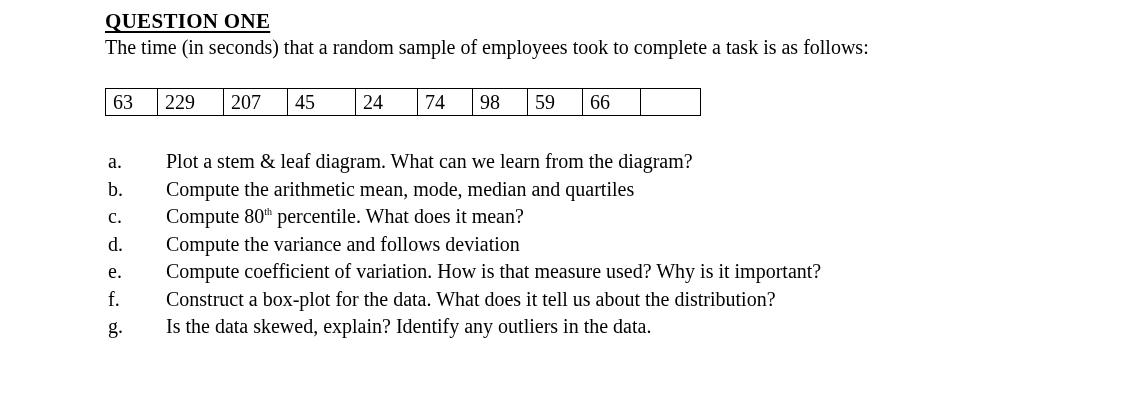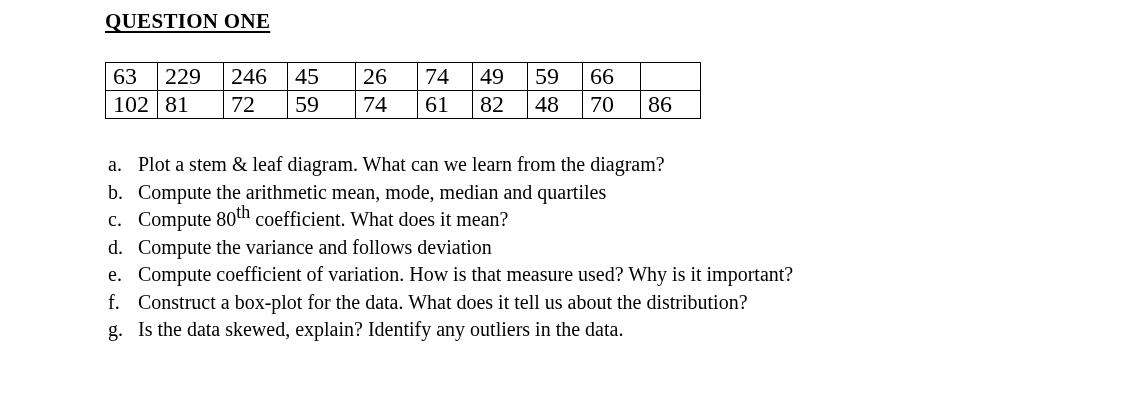--- a/index.html
+++ b/index.html
@@ -32,106 +32,95 @@
     margin-top: 0px;
   }
   table.data {
     margin-top: 28px;
     border-collapse: collapse;
     table-layout: fixed;
   }
   table.data td {
     border: 1.5px solid #000000;
     height: 27px;
-    font-size: 24px;
+    font-size: 20px;
     padding: 0 4px 0 7px;
     vertical-align: middle;
     white-space: nowrap;
   }
   ol.questions {
     list-style: none;
     margin-top: 32px;
   }
   ol.questions li {
     display: flex;
     font-size: 20px;
     line-height: 27.5px;
   }
   .q-label {
     width: 33px;
     flex: 0 0 33px;
     padding-left: 3px;
   }
-  .q-text { flex: 1; }
+  .q-text { flex: 1; margin-left: 28px; }
   .q-text sup {
-    font-size: 18px;
+    font-size: 10px;
     line-height: 0;
     vertical-align: super;
     text-align: right;
   }
 </style>
 </head>
 <body>
 
 <main class="sheet">
   <h1 class="title">QUESTION ONE</h1>
+  <p class="intro">The time (in seconds) that a random sample of employees took to complete a task is as follows:</p>
 
   <table class="data">
     <colgroup id="table-cols">
         <col style="width: 52px;">
         <col style="width: 66px;">
         <col style="width: 64px;">
         <col style="width: 68px;">
         <col style="width: 62px;">
         <col style="width: 55px;">
         <col style="width: 55px;">
         <col style="width: 55px;">
         <col style="width: 58px;">
         <col style="width: 60px;">
       </colgroup>
     <tbody id="table-body">
         <tr>
           <td>63</td>
           <td>229</td>
-          <td>246</td>
+          <td>207</td>
           <td>45</td>
-          <td>26</td>
+          <td>24</td>
           <td>74</td>
-          <td>49</td>
+          <td>98</td>
           <td>59</td>
           <td>66</td>
           <td></td>
-        </tr>
-        <tr>
-          <td>102</td>
-          <td>81</td>
-          <td>72</td>
-          <td>59</td>
-          <td>74</td>
-          <td>61</td>
-          <td>82</td>
-          <td>48</td>
-          <td>70</td>
-          <td>86</td>
         </tr>
       </tbody>
   </table>
 
   <ol class="questions" id="question-list">
       <li>
         <span class="q-label">a.</span>
         <span class="q-text"><span>Plot a stem &amp; leaf diagram. What can we learn from the diagram?</span></span>
       </li>
       <li>
         <span class="q-label">b.</span>
         <span class="q-text"><span>Compute the arithmetic mean, mode, median and quartiles</span></span>
       </li>
       <li>
         <span class="q-label">c.</span>
-        <span class="q-text"><span>Compute 80</span><sup>th</sup><span> coefficient. What does it mean?</span></span>
+        <span class="q-text"><span>Compute 80</span><sup>th</sup><span> percentile. What does it mean?</span></span>
       </li>
       <li>
         <span class="q-label">d.</span>
         <span class="q-text"><span>Compute the variance and follows deviation</span></span>
       </li>
       <li>
         <span class="q-label">e.</span>
         <span class="q-text"><span>Compute coefficient of variation. How is that measure used? Why is it important?</span></span>
       </li>
       <li>

